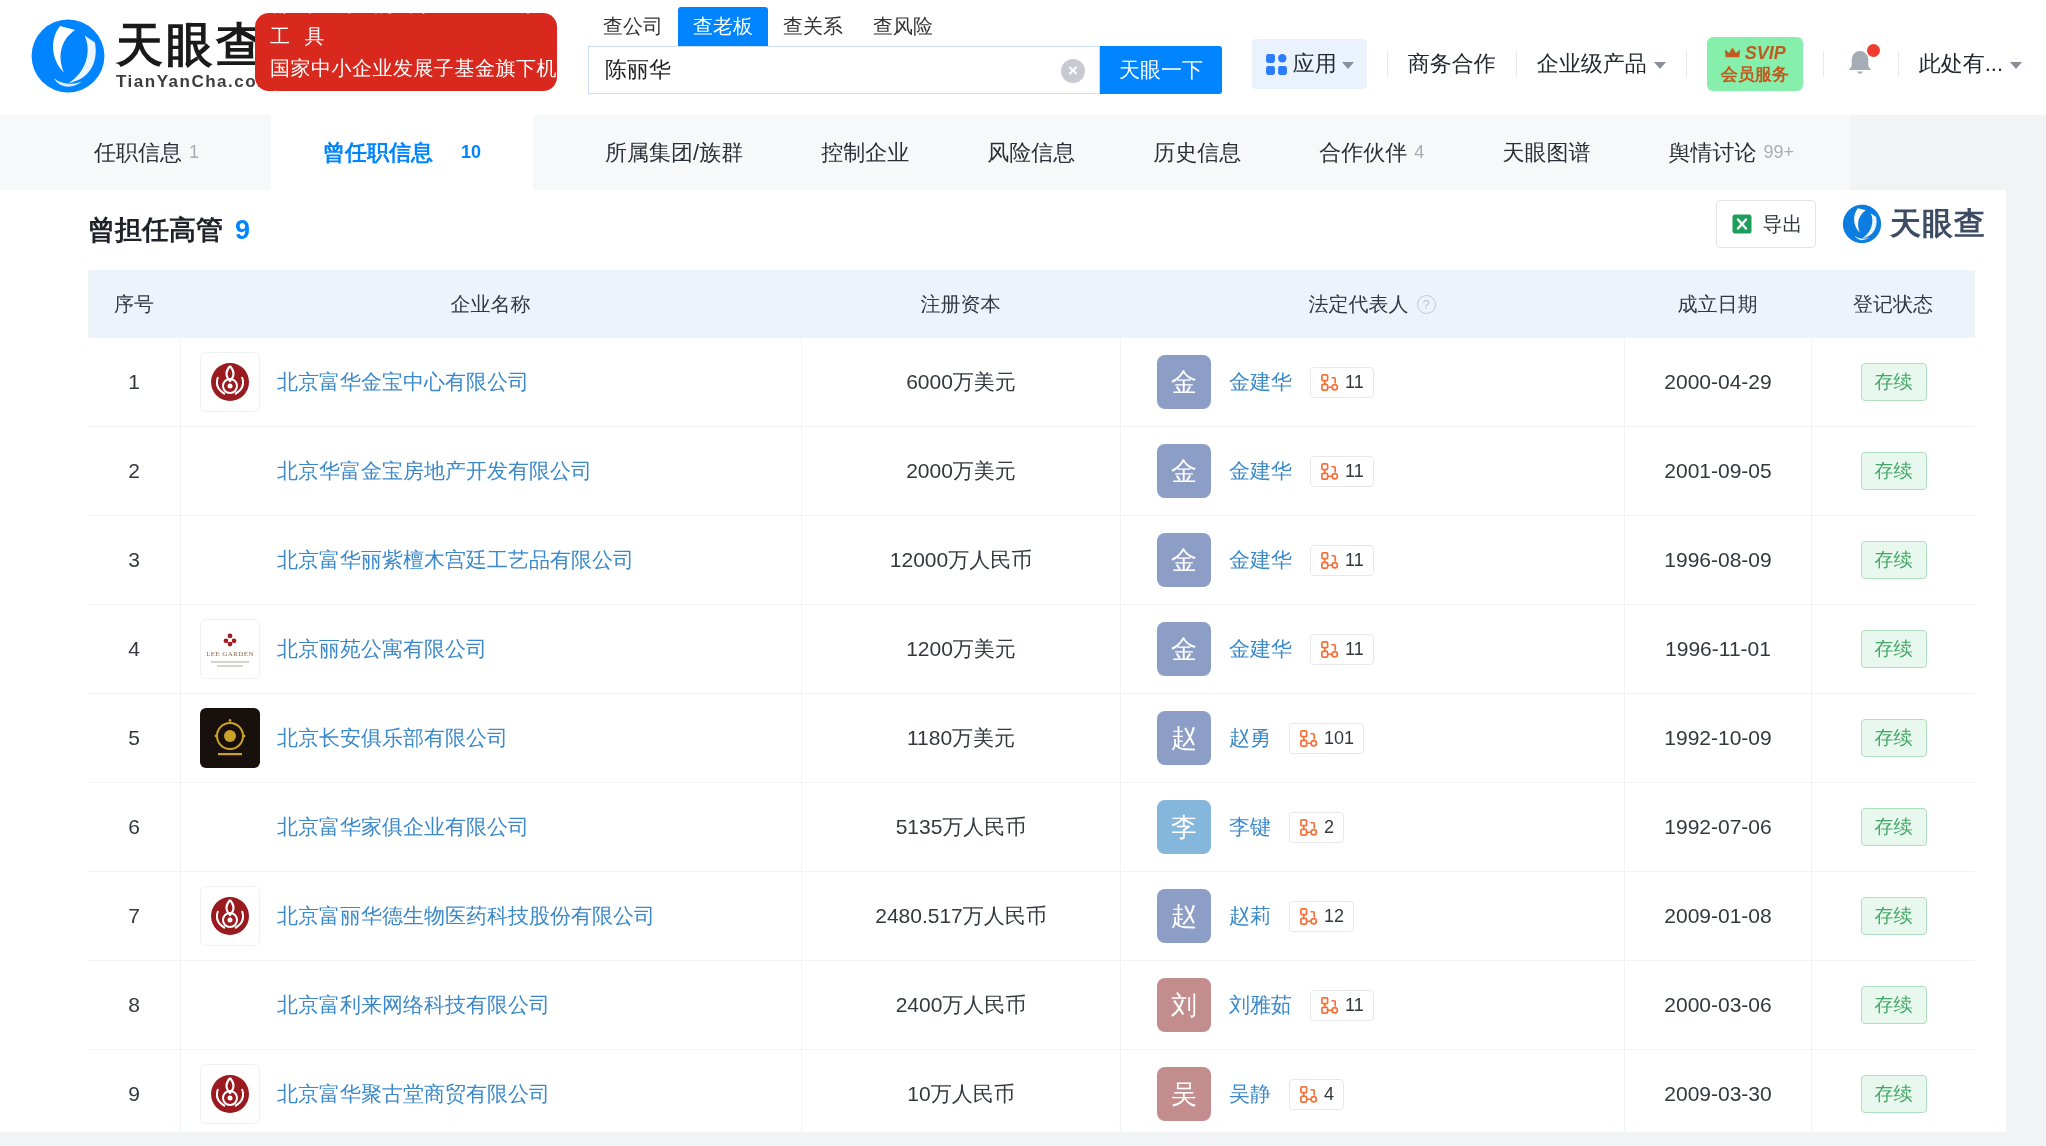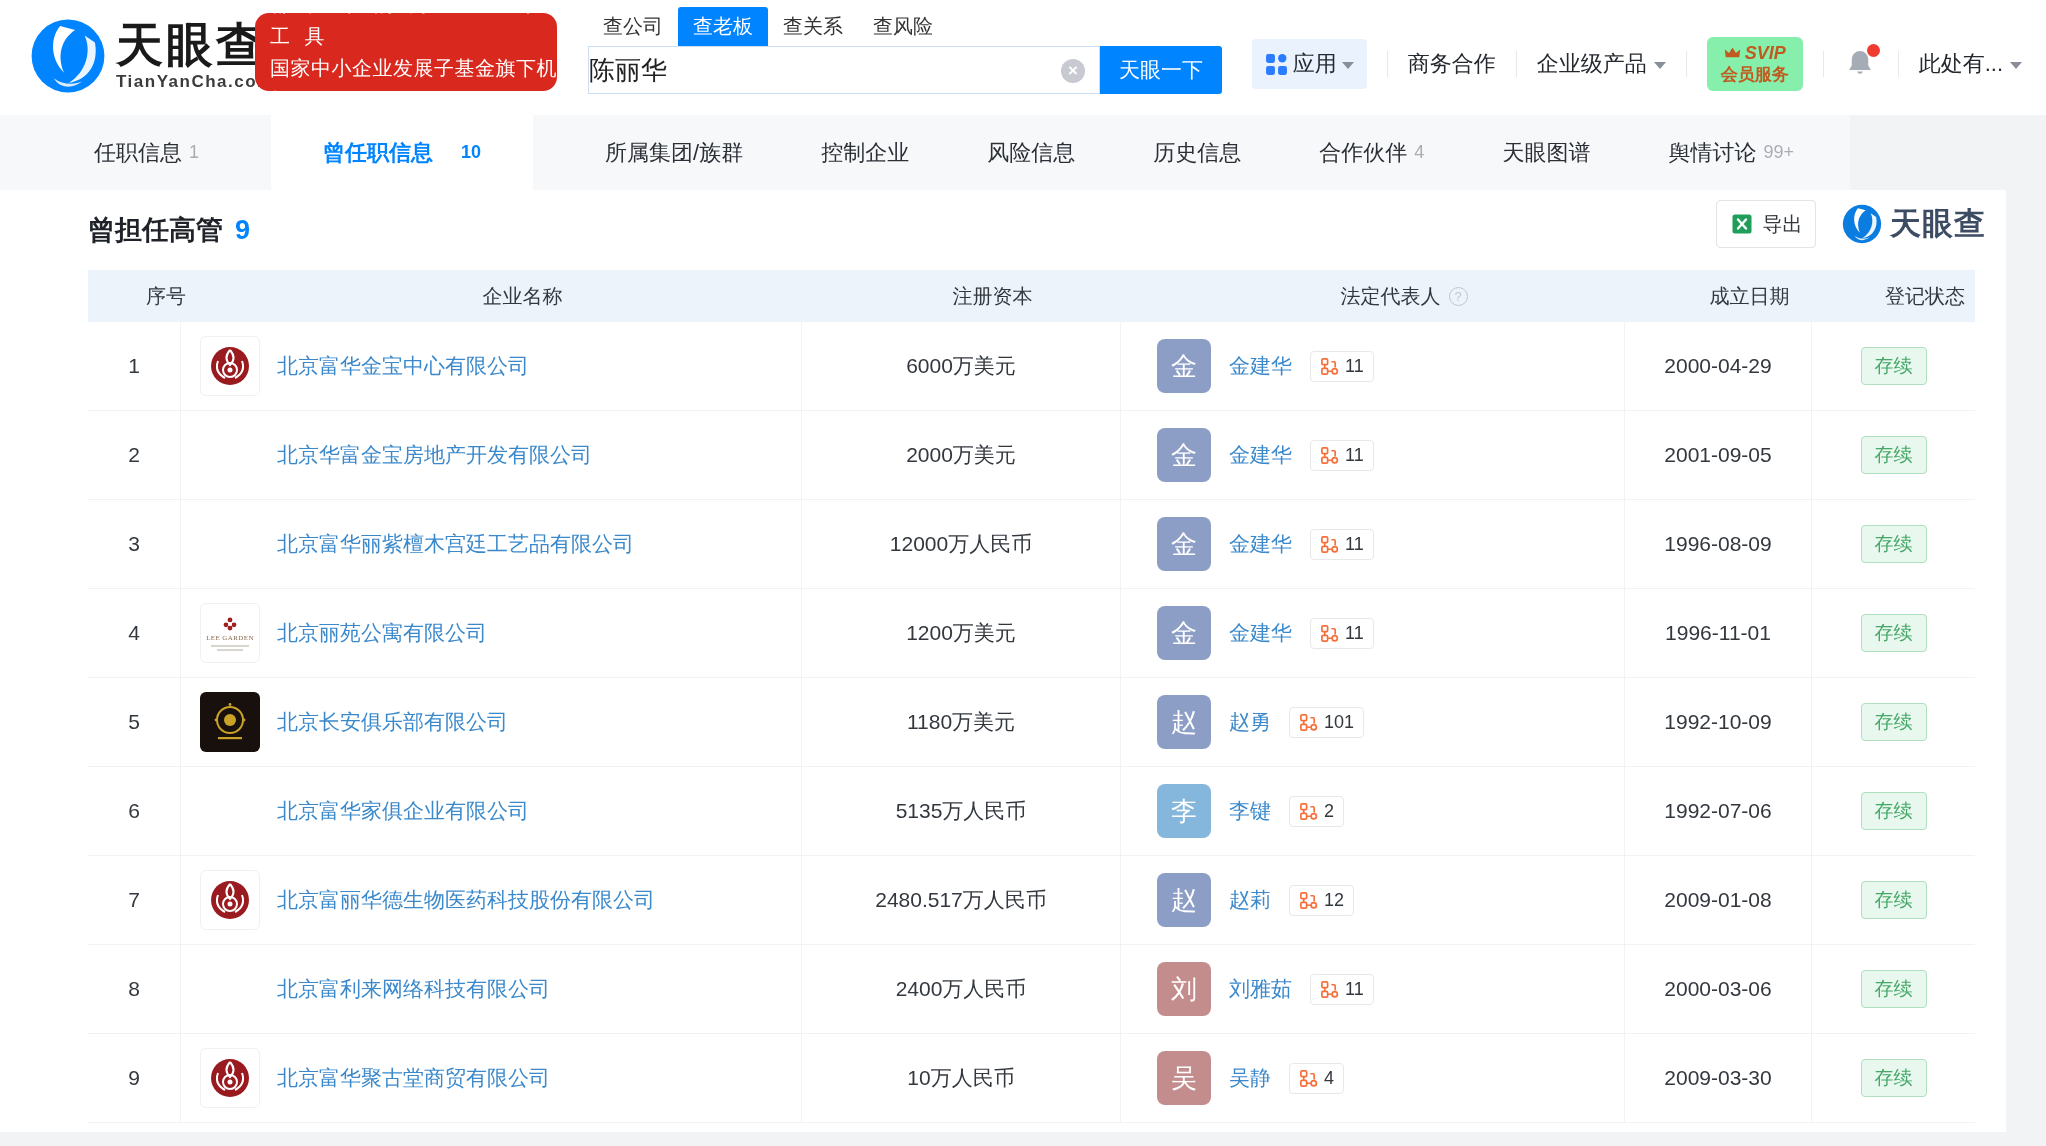--- a/index.html
+++ b/index.html
@@ -22,21 +22,21 @@
     color:#fff; display:flex; flex-direction:column; justify-content:center; padding-left:15px; }
   .slogan .l1 { font-size:20px; letter-spacing:4.5px; line-height:1.6; }
   .slogan .l2 { font-size:20px; letter-spacing:0.5px; line-height:1.6; }
 
   .search { position:absolute; left:588px; top:7px; }
   .search-tabs { display:flex; align-items:flex-end; }
   .search-tab { font-size:20px; color:#333; padding:6px 15px; cursor:pointer; }
   .search-tab.active { background:#0084FF; color:#fff; border-radius:3px 3px 0 0; }
   .search-row { display:flex; }
   .search-input-wrap { position:relative; width:512px; height:48px; border:1px solid #CBDEF1; background:#fff; display:flex; align-items:center; }
-  .search-input { border:none; outline:none; width:440px; margin-left:0; font-size:26px; color:#222; font-family:inherit; background:transparent; }
+  .search-input { border:none; outline:none; width:440px; margin-left:16px; font-size:22px; color:#222; font-family:inherit; background:transparent; }
   .clear-btn { position:absolute; right:14px; top:12px; width:24px; height:24px; border-radius:50%; background:#C7CBD1;
     color:#fff; font-size:17px; font-weight:bold; display:flex; align-items:center; justify-content:center; cursor:pointer; }
   .search-btn { width:122px; height:48px; background:#0084FF; color:#fff; font-size:21px; border:none; cursor:pointer;
     border-radius:0 3px 3px 0; display:flex; align-items:center; justify-content:center; }
 
   .topnav { position:absolute; right:24px; top:38px; height:52px; display:flex; align-items:center; }
   .nav-sep { width:1px; height:26px; background:#E8E9EC; margin:0 20px; }
   .apps-btn { display:flex; align-items:center; gap:5px; background:#E9F2FD; border-radius:4px; padding:10px 13px; font-size:22px; color:#24292F; cursor:pointer; }
   .nav-link { font-size:22px; color:#24292F; cursor:pointer; display:flex; align-items:center; gap:7px; }
   .caret { width:0; height:0; border-left:6px solid transparent; border-right:6px solid transparent; border-top:7px solid #898F99; margin-top:3px; }
@@ -58,21 +58,21 @@
   .content { position:absolute; top:190px; left:0; width:2006px; height:942px; background:#fff; }
   .section-title { position:absolute; left:88px; top:22px; font-size:27px; font-weight:bold; color:#1F2329; display:flex; align-items:baseline; gap:12px; }
   .section-title .num { color:#0084FF; }
   .export-btn { position:absolute; left:1716px; top:10px; width:100px; height:48px; border:1px solid #E2E4E8; border-radius:4px;
     background:#fff; display:flex; align-items:center; justify-content:center; gap:9px; font-size:20px; color:#33383F; cursor:pointer; }
   .watermark { position:absolute; left:1842px; top:13px; display:flex; align-items:center; gap:8px; }
   .watermark .wm-text { font-size:31px; font-weight:bold; color:#3D4C63; letter-spacing:1px; }
 
   .table { position:absolute; left:88px; top:80px; width:1887px; }
   .grid-cols { display:grid; grid-template-columns:92px 621px 319px 504px 187px 164px; }
-  .thead { height:52px; background:#ECF3FA; align-items:center; font-size:20px; color:#33383F;padding-left:32px; }
+  .thead { height:68px; background:#ECF3FA; align-items:center; font-size:20px; color:#33383F; }
   .thead > div { text-align:center; }
   .th-rep { display:flex; align-items:center; justify-content:center; gap:8px; }
   .help { width:19px; height:19px; border-radius:50%; border:1.5px solid #C2C7CF; color:#C2C7CF; font-size:13px;
     display:inline-flex; align-items:center; justify-content:center; cursor:pointer; }
   .trow { height:89px; border-bottom:1px solid #F0F2F5; align-items:center; }
   .trow > div { height:100%; display:flex; align-items:center; }
   .trow > div + div { border-left:1px solid #F2F3F6; }
   .c-no { justify-content:center; font-size:21px; color:#33383F; }
   .c-company { gap:17px; padding-left:19px; }
   .c-capital { justify-content:center; font-size:21px; color:#33383F; }

